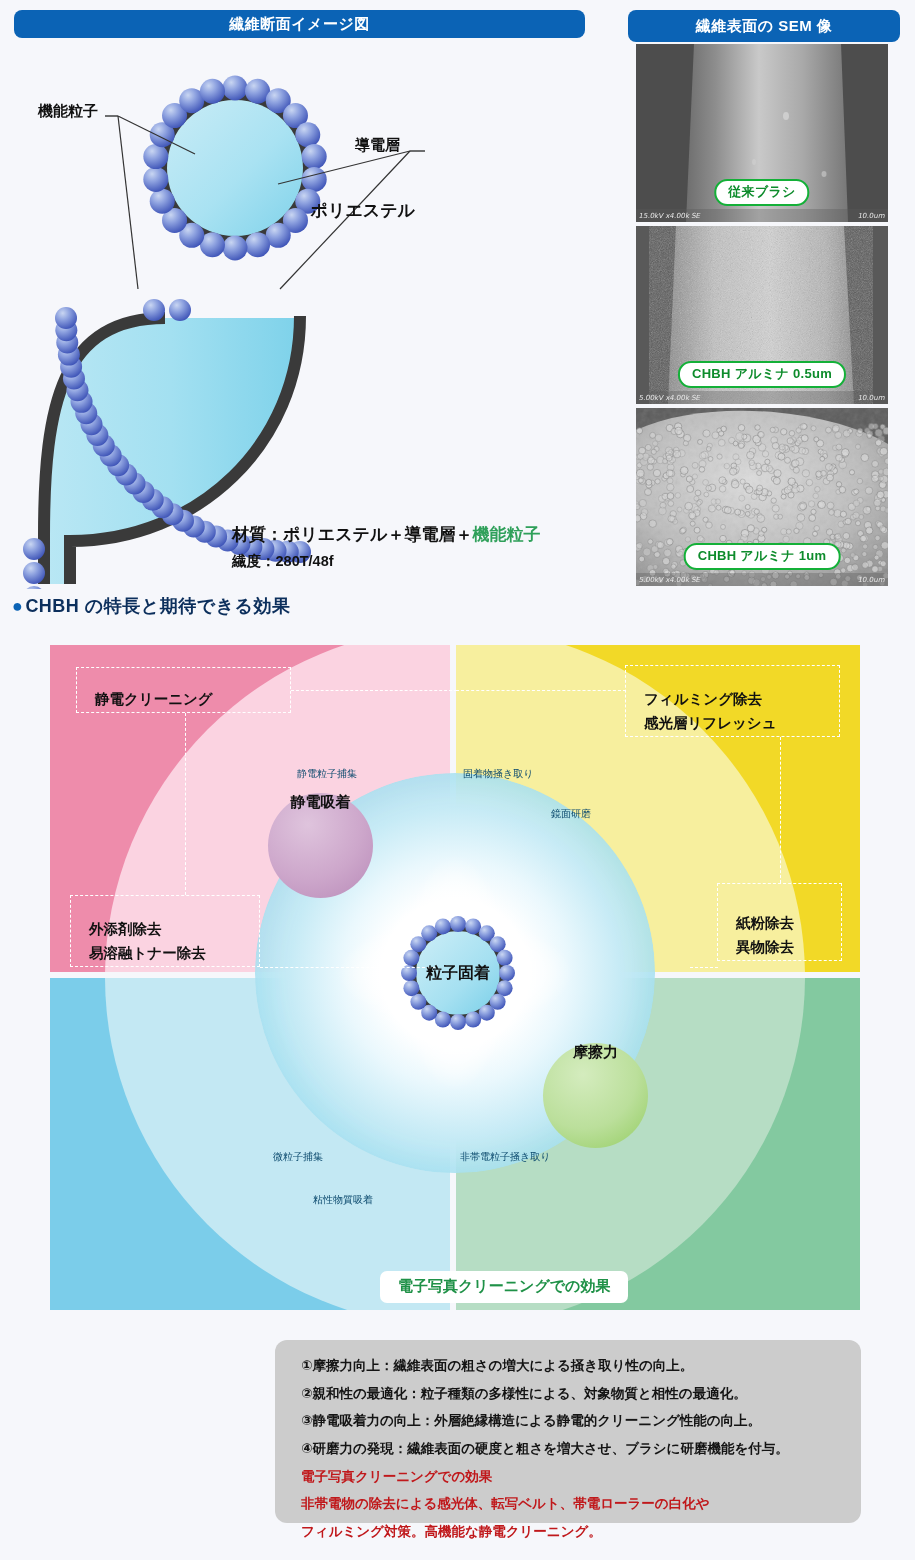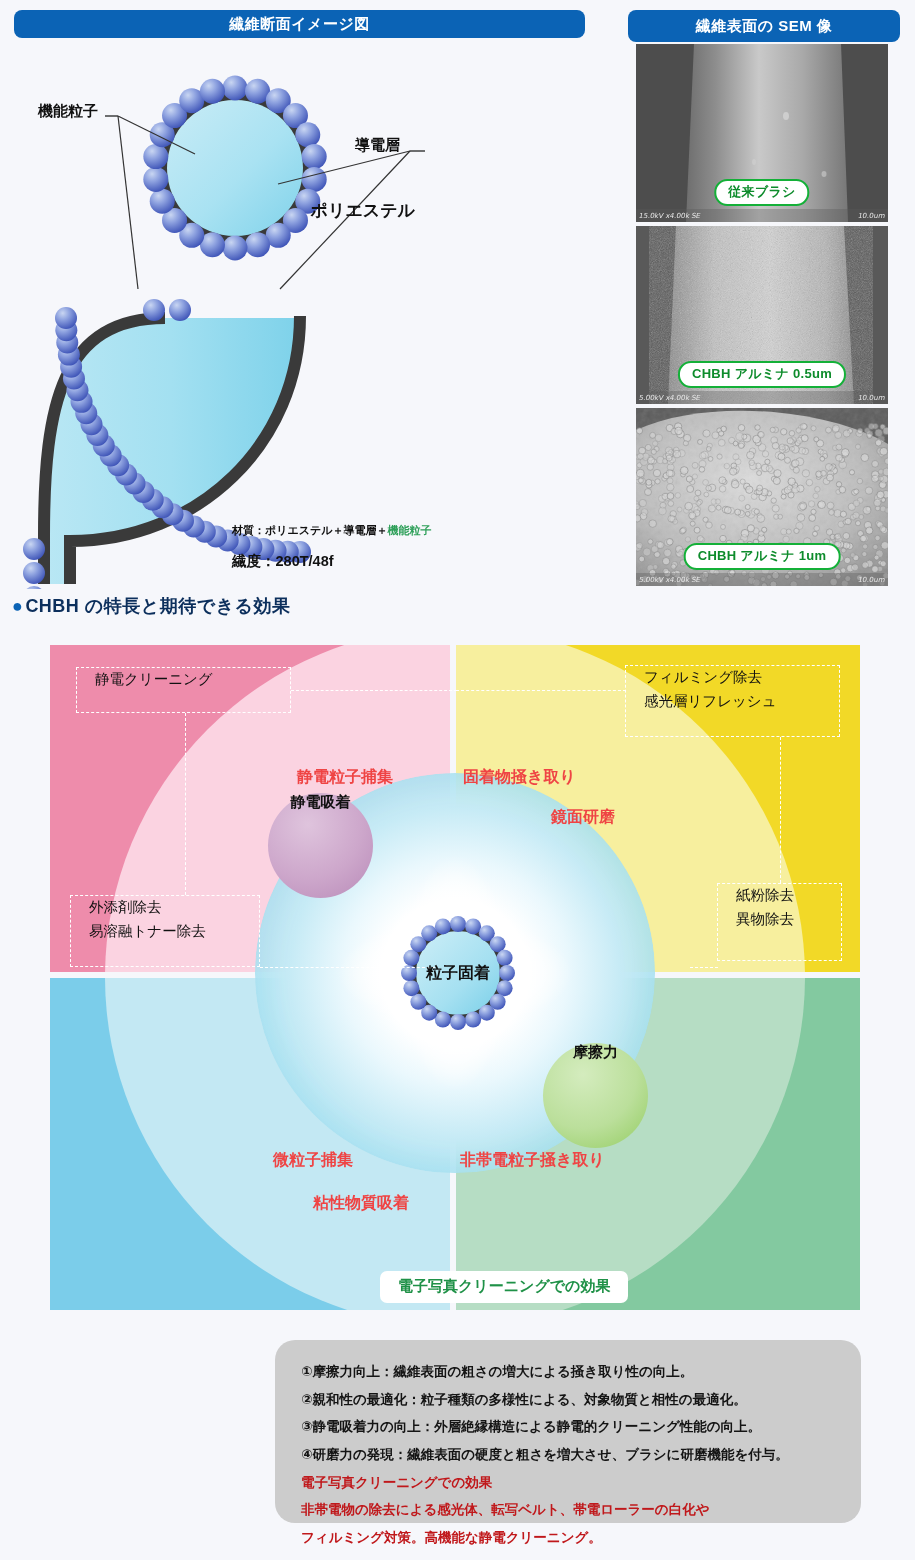--- a/index.html
+++ b/index.html
@@ -173,37 +173,37 @@
   #core .label {
     position: absolute; inset: 0;
     display: flex; align-items: center; justify-content: center;
     font-weight: bold; font-size: 16px; color: #111;
     z-index: 3;
   }
 
   
   .qtext {
     position: absolute;
-    font-weight: bold; font-size: 16px;
-    color: #ef4444; white-space: nowrap;
+    font-weight: normal; font-size: 10px;
+    color: #0c4a6e; white-space: nowrap;
   }
   #t-tl1 { left: 247px; top: 122px; }
   #t-tr1 { left: 413px; top: 122px; }
   #t-tr2 { left: 465px; top: 162px; margin-left: 36px; }
   #t-bl1 { left: 223px; top: 505px; }
   #t-bl2 { left: 263px; top: 548px; }
   #t-br1 { left: 410px; top: 505px; }
 
   
   .callout {
     position: absolute;
     border: 1.6px dashed #ffffff;
     display: flex; flex-direction: column;
-    justify-content: flex-start;
-    font-weight: normal; font-size: 14.5px; color: #111;
+    justify-content: flex-end;
+    font-weight: bold; font-size: 14.5px; color: #111;
     line-height: 1.65;
   }
   #co-tl { left: 26px;  top: 22px;  width: 215px; height: 46px;  padding-left: 18px; }
   #co-tr { left: 575px; top: 20px;  width: 215px; height: 72px;  padding-left: 18px; }
   #co-bl { left: 20px;  top: 250px; width: 190px; height: 72px;  padding-left: 18px; }
   #co-br { left: 667px; top: 238px; width: 125px; height: 78px;  padding-left: 18px; }
 
   
   .dline { position: absolute; }
   .dline.h { border-top: 1.6px dashed #ffffff; }
@@ -222,22 +222,22 @@
     white-space: nowrap;
     z-index: 12;
   }
 
   
   #notes {
     position: absolute;
     left: 275px; top: 1340px;
     width: 586px; height: 183px;
     background: #cccccc;
-    border-radius: 20px;
-    padding: 18px 22px 0 26px;
+    border-radius: 12px;
+    padding: 12px 22px 0 26px;
   }
   #notes .row {
     font-size: 13.5px;
     font-weight: bold;
     color: #141414;
     line-height: 2.05;
     white-space: nowrap;
   }
   #notes .red { color: #c0181b; }
 
@@ -380,21 +380,21 @@
         </g>
       <g id="beadcurve-inner"></g>
     </g>
   </svg>
 
   <div class="lead-label" id="lbl-particle">機能粒子</div>
   <div class="lead-label" id="lbl-conduct">導電層</div>
 
   <div style="position:absolute;left:235px;top:155px;width:180px;text-align:right;font-weight:bold;font-size:17px;color:#111;">ポリエステル</div>
 
-  <div style="position:absolute;left:232px;top:479px;font-weight:bold;font-size:11px;color:#111;white-space:nowrap;">
+  <div style="position:absolute;left:232px;top:479px;font-weight:bold;font-size:17px;color:#111;white-space:nowrap;">
     <span>材質：ポリエステル＋導電層＋</span><span style="color:#2fa05a">機能粒子</span>
   </div>
   <div style="position:absolute;left:232px;top:508px;font-weight:bold;font-size:14.5px;color:#111;white-space:nowrap;">繊度：280T/48f</div>
 </div>
 
 <div id="sem-panel">
   <div class="sem" id="sem0">
     <svg class="sem-canvas" width="252" height="178" viewBox="0 0 252 178">
       <defs>
         <linearGradient id="fibA" x1="0" y1="0" x2="1" y2="0">

